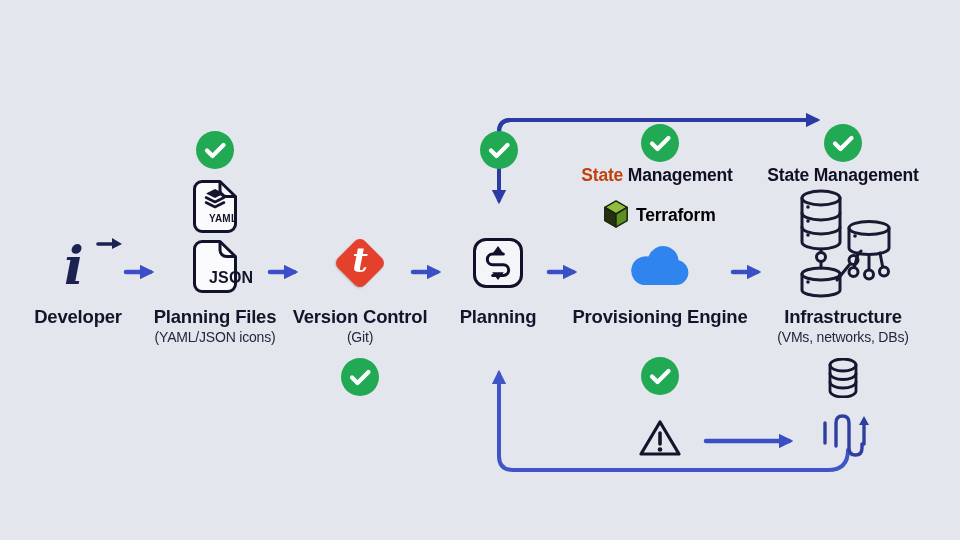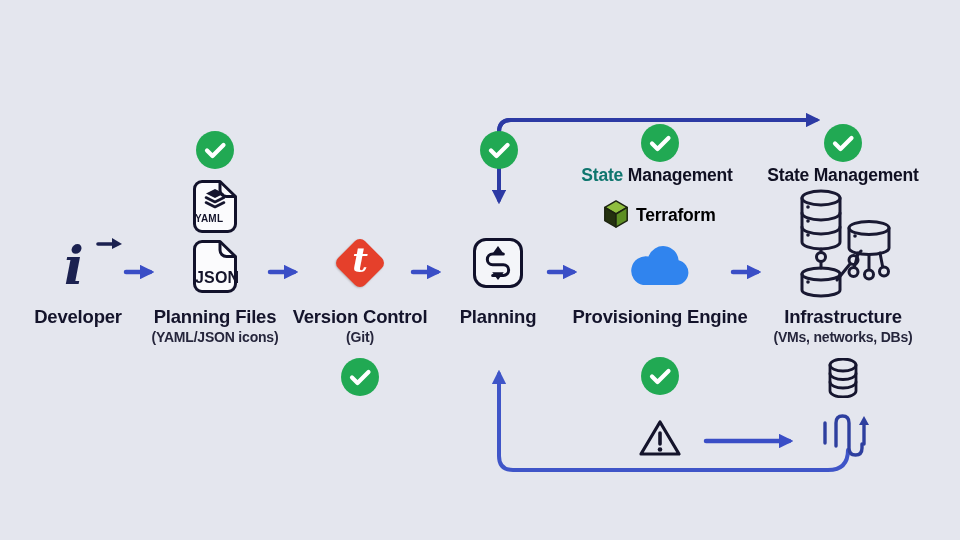--- a/index.html
+++ b/index.html
@@ -9,34 +9,34 @@
   }
   .abs{position:absolute;}
   svg{display:block;}
   
   .node-label{
     position:absolute;width:220px;text-align:center;
     font-size:18.5px;font-weight:700;color:#14142b;letter-spacing:-0.2px;
   }
   .node-sub{
     position:absolute;width:220px;text-align:center;
-    font-size:14px;font-weight:700;color:#26263c;letter-spacing:-0.2px;
+    font-size:14px;font-weight:400;color:#26263c;letter-spacing:-0.2px;
   }
   
   .state-line{
     position:absolute;width:240px;text-align:center;
     font-size:17.5px;letter-spacing:-0.2px;color:#101022;font-weight:700;
   }
-  .state-line .muted{color:#0f766e;font-weight:600;}
+  .state-line .muted{color:#c2410c;font-weight:600;}
   
   .check{position:absolute;width:38px;height:38px;}
   
   .file{position:absolute;width:44px;height:53px;}
   .file .file-text{
-    position:absolute;left:2px;right:0;text-align:left;
+    position:absolute;left:16px;right:0;text-align:left;
     font-weight:700;color:#14142b;
   }
   .file .file-text.yaml{top:33px;font-size:10px;letter-spacing:0.2px;}
   .file .file-text.json{top:29px;font-size:16px;letter-spacing:0.2px;}
   
   .git-wrap{position:absolute;width:56px;height:56px;}
   .git-diamond{
     position:absolute;left:9px;top:9px;width:38px;height:38px;border-radius:7px;
     background:#e5402b;transform:rotate(45deg);
     box-shadow:0 1px 2px rgba(40,20,10,.25);

